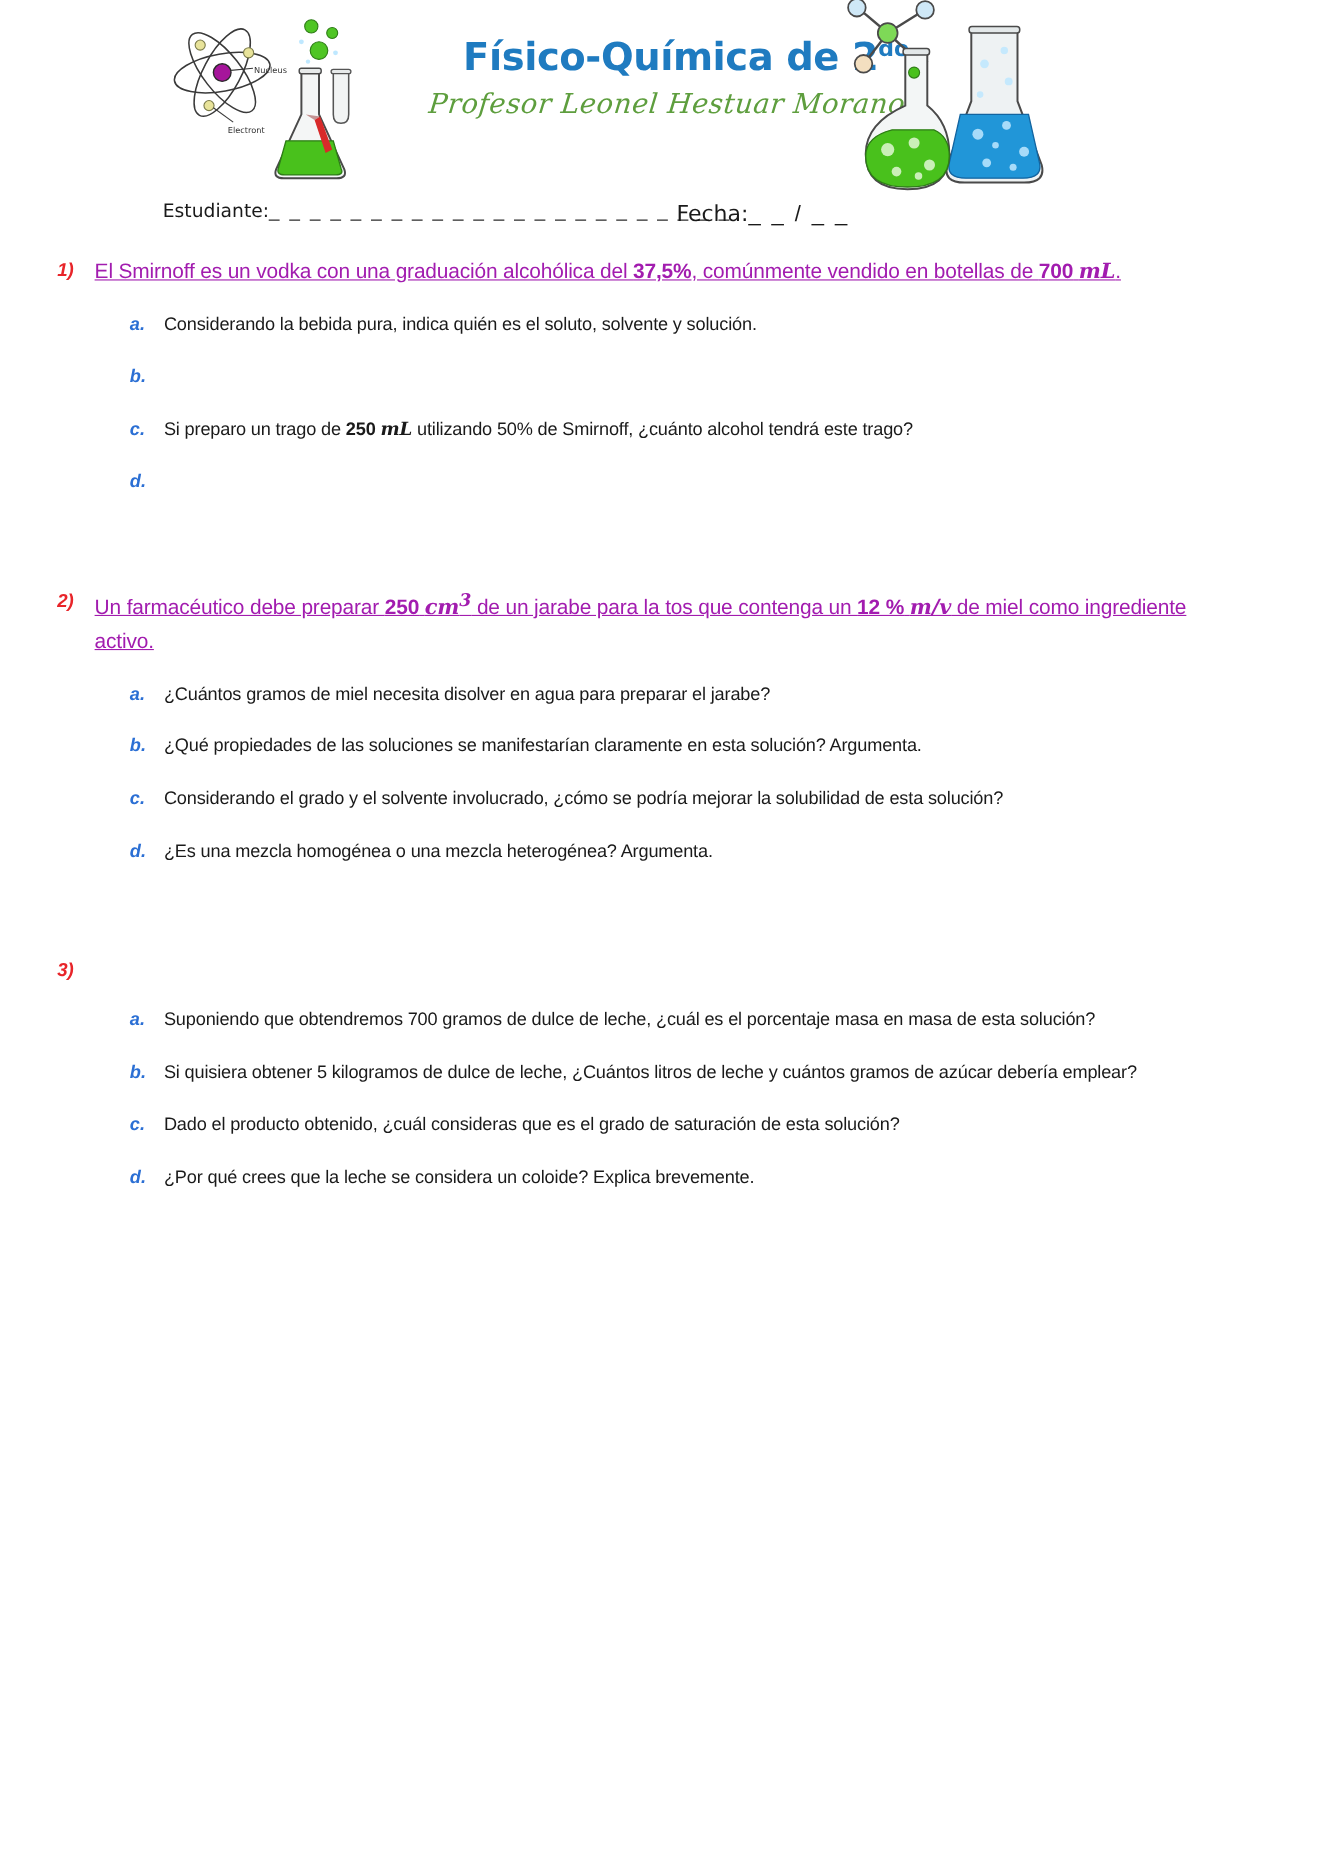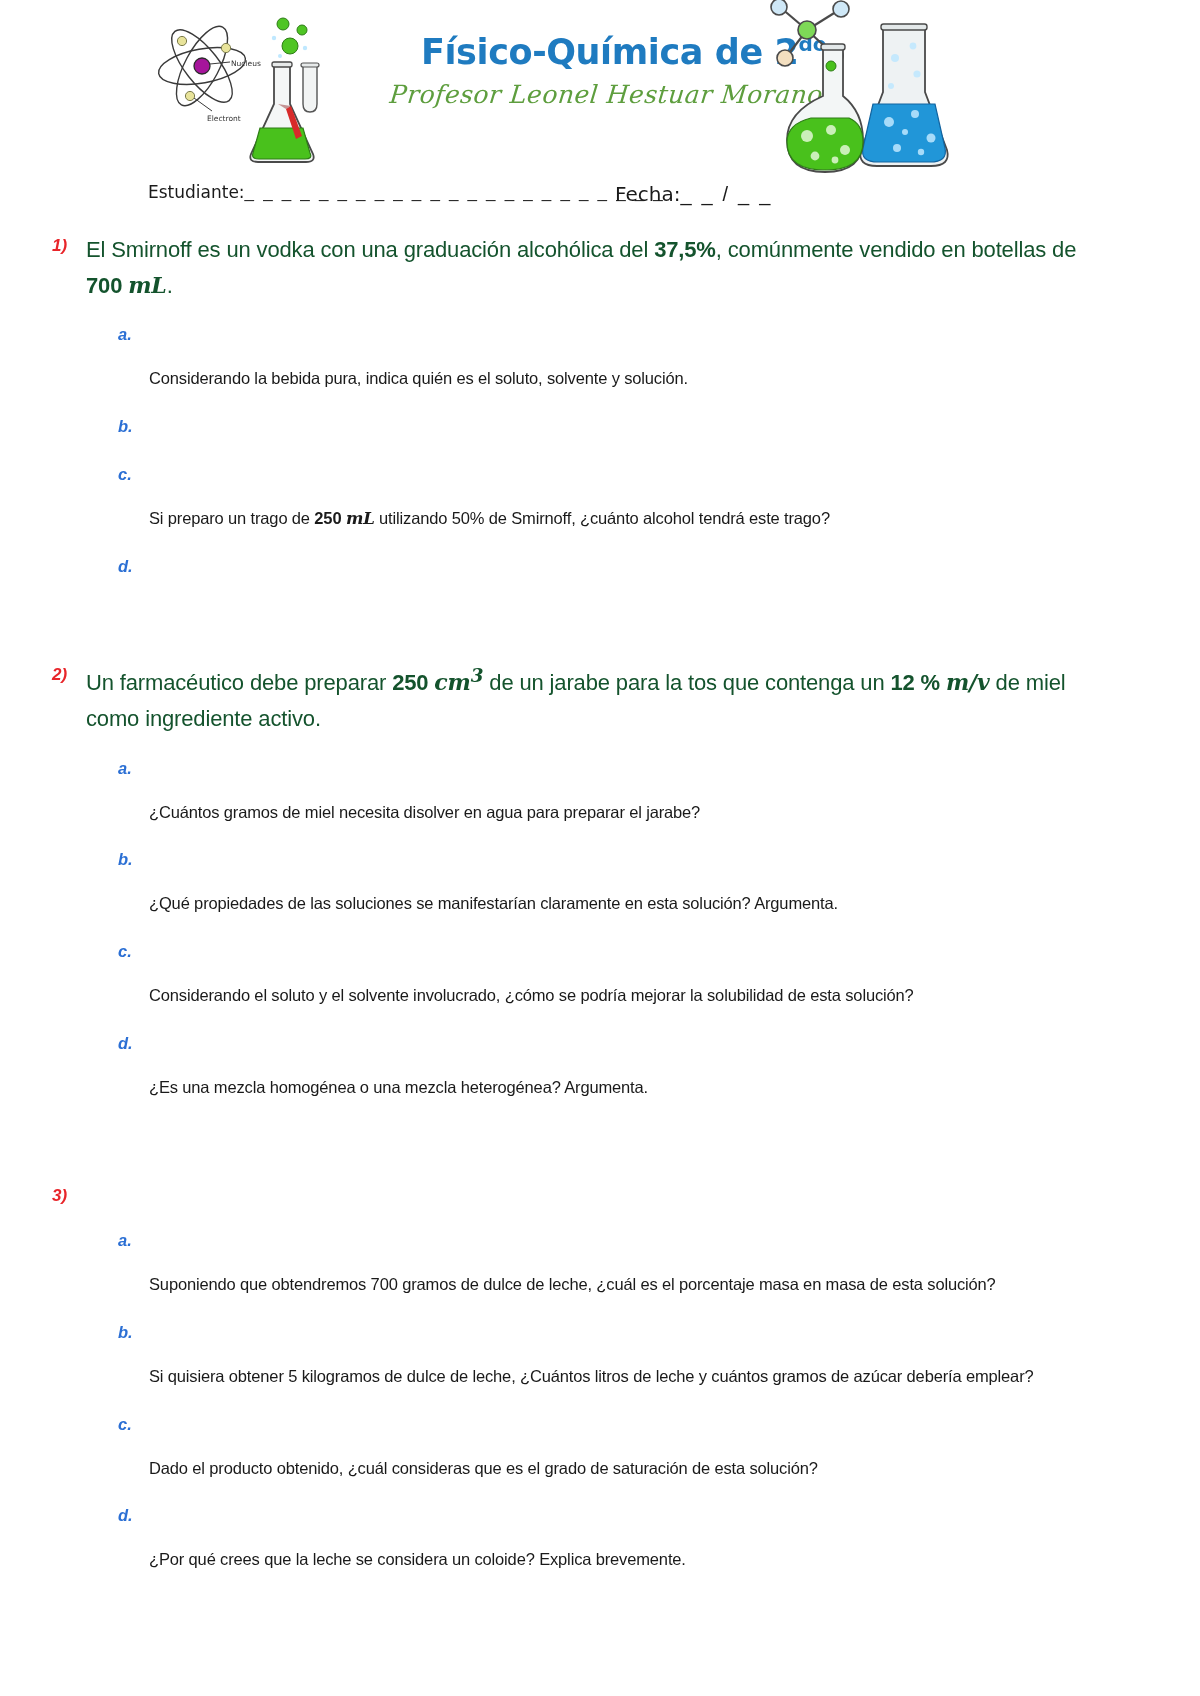--- a/index.html
+++ b/index.html
@@ -128,25 +128,26 @@
     flex: 0 0 auto;
     width: 34px;
     color: #E8252A;
     font-weight: bold;
     font-style: italic;
     font-size: 17px;
     line-height: 1.62;
   }
   .q-text {
     flex: 1 1 auto;
-    font-size: 22px;
+    font-size: 19px;
     line-height: 1.62;
     text-align: left;
-    color: #14532d;
+    color: #a21caf;
     letter-spacing: -0.15px;
+    text-decoration: underline;
   }
   .q-text b, .sub-text b {
     font-weight: bold;
   }
   .unit {
     font-style: italic;
     font-weight: bold;
     font-family: "DejaVu Serif", serif;
   }
 
@@ -168,21 +169,20 @@
     font-style: italic;
     font-size: 16.5px;
     line-height: 1.62;
   }
   .sub-text {
     flex: 1 1 auto;
     font-size: 16.5px;
     line-height: 1.62;
     color: #1a1a1a;
     letter-spacing: -0.15px;
-    margin-top: 44px;
   }
   .sub-text.justify { text-align: justify; }
   .q-text.justify { text-align: justify; }
 
   .q-gap-1 { height: 60px; }
   .q-gap-2 { height: 60px; }
 </style>
 </head>
 <body>
 
@@ -320,21 +320,21 @@
       <div class="sub-row">
         <div class="sub-letter">a.</div>
         <div class="sub-text">¿Cuántos gramos de miel necesita disolver en agua para preparar el jarabe?</div>
       </div>
       <div class="sub-row">
         <div class="sub-letter">b.</div>
         <div class="sub-text">¿Qué propiedades de las soluciones se manifestarían claramente en esta solución? Argumenta.</div>
       </div>
       <div class="sub-row">
         <div class="sub-letter">c.</div>
-        <div class="sub-text">Considerando el soluto y el solvente involucrado, ¿cómo se podría mejorar la solubilidad de esta solución?</div>
+        <div class="sub-text">Considerando el grado y el solvente involucrado, ¿cómo se podría mejorar la solubilidad de esta solución?</div>
       </div>
       <div class="sub-row">
         <div class="sub-letter">d.</div>
         <div class="sub-text">¿Es una mezcla homogénea o una mezcla heterogénea? Argumenta.</div>
       </div>
     </div>
   </div>
 
   <div class="q-gap-2"></div>
 

